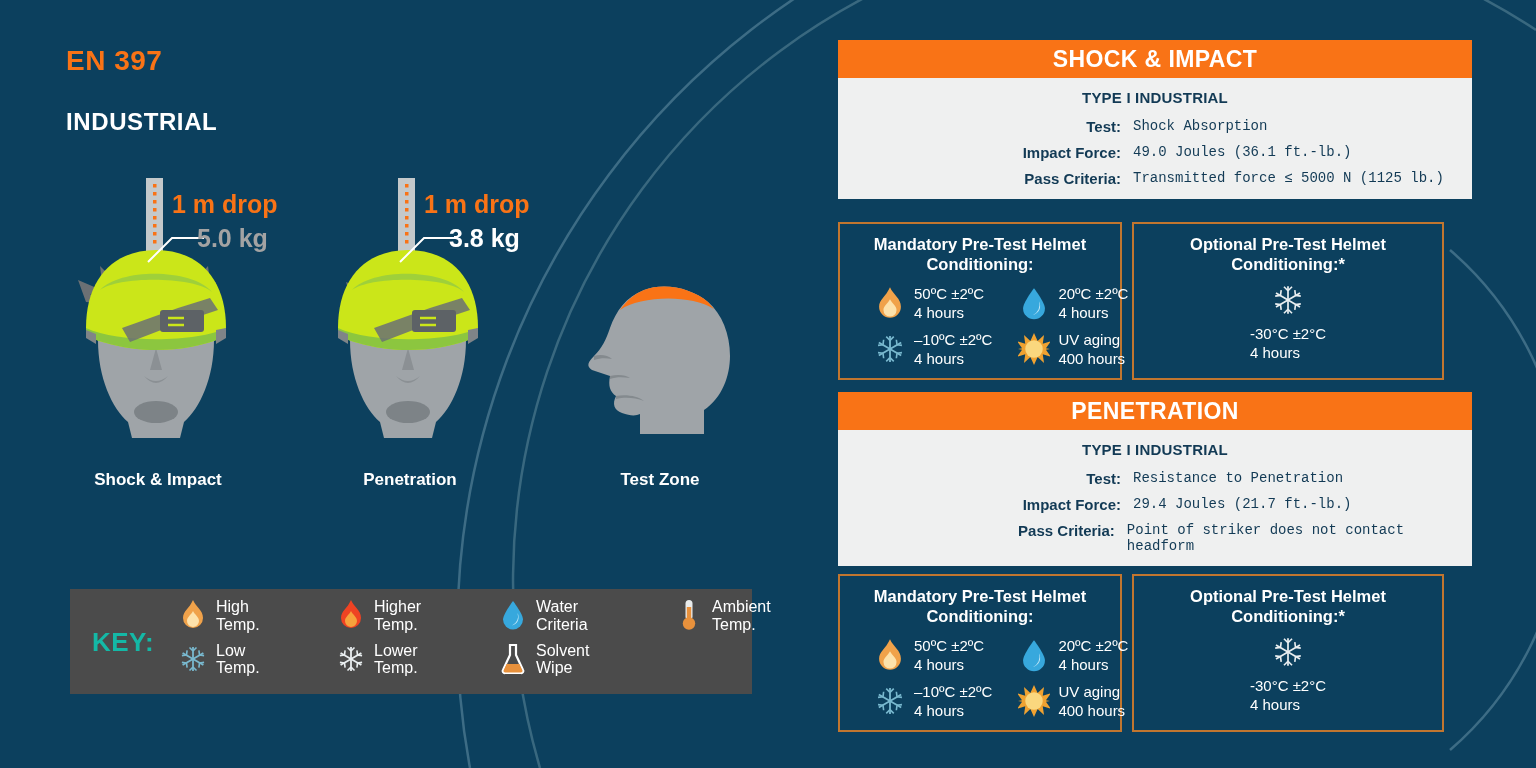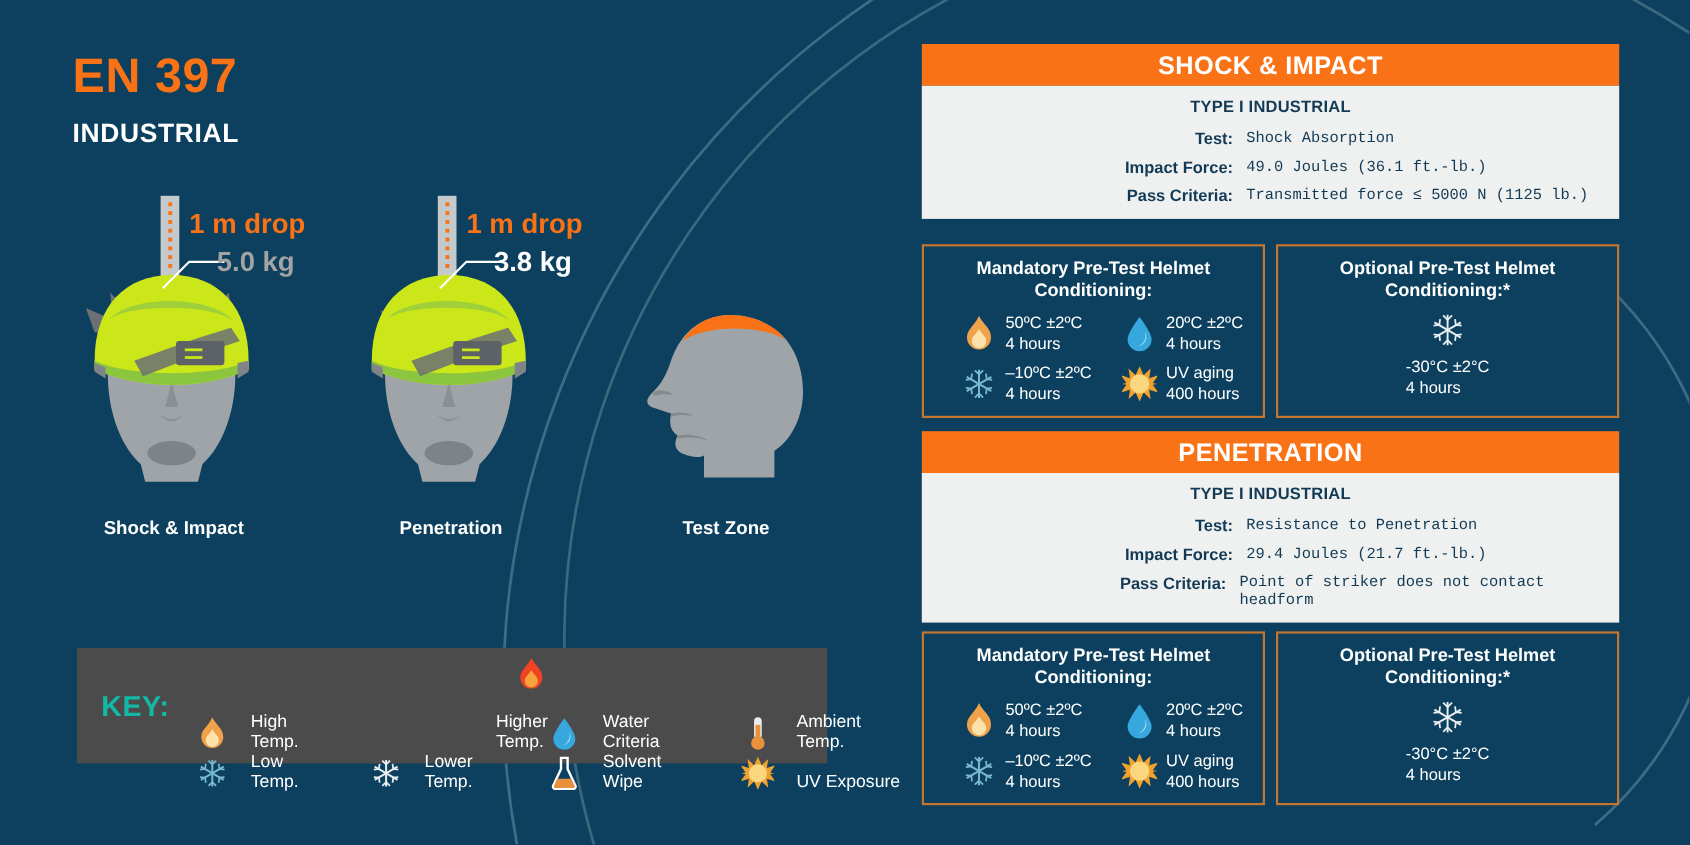--- a/index.html
+++ b/index.html
@@ -15,21 +15,21 @@
     background: #0c405e;
   }
 
   
   #bg-arcs { position: absolute; inset: 0; width: 1536px; height: 768px; pointer-events: none; }
 
   
   #left-pane { position: absolute; left: 0; top: 0; width: 820px; height: 768px; }
 
   #title-en { position: absolute; left: 66px; top: 45px;
-    font-size: 44px; font-weight: 700; color: #f97316; letter-spacing: 0.5px; }
+    font-size: 28px; font-weight: 700; color: #f97316; letter-spacing: 0.5px; }
   #title-sub { position: absolute; left: 66px; top: 108px;
     font-size: 24px; font-weight: 700; color: #ffffff; letter-spacing: 0.6px; }
 
   .helmet-fig { position: absolute; }
   .fig-caption { position: absolute; text-align: center;
     font-size: 17px; font-weight: 700; color: #ffffff; }
 
   
   #key-box {
     position: absolute; left: 70px; top: 589px;
@@ -40,21 +40,21 @@
     position: absolute; left: 22px; top: 50%; transform: translateY(-50%);
     font-size: 26px; font-weight: 700; color: #14b8a6; letter-spacing: 0.5px;
   }
   #key-grid {
     position: absolute; left: 108px; top: 9px; right: 6px; bottom: 9px;
     display: grid;
     grid-template-columns: 158px 162px 176px 170px;
     grid-template-rows: 1fr 1fr;
     column-gap: 0px;
   }
-  .key-item { display: flex; align-items: flex-end; gap: 20px; }
+  .key-item { display: flex; align-items: flex-start; gap: 8px; }
   .key-ico { width: 30px; height: 34px; flex: 0 0 30px; display: flex; align-items: center; justify-content: center; }
   .key-txt { font-size: 16px; line-height: 1.12; color: #ffffff; }
 
   
   .section { position: absolute; left: 838px; width: 634px; }
   .sec-header {
     height: 38px; background: #f97316; color: #ffffff;
     font-size: 23px; font-weight: 700; letter-spacing: 0.4px;
     display: flex; align-items: center; justify-content: center;
   }
@@ -69,21 +69,21 @@
     width: 295px; text-align: right; padding-right: 12px;
     font-size: 15px; font-weight: 700; color: #123a55;
   }
   .spec-val { font-size: 14px; color: #123a55; font-family: Liberation Mono, monospace; }
 
   .cond-row { position: absolute; left: 838px; width: 634px; display: flex; gap: 10px; }
   .cond-box {
     border: 2px solid #c2762f; background: #0c405e;
     padding: 10px 8px 8px 8px;
   }
-  .cond-box.mandatory { width: 312px; }
+  .cond-box.mandatory { width: 284px; }
   .cond-box.optional  { width: 312px; }
   .cond-title {
     text-align: center; color: #ffffff; font-size: 16.5px; font-weight: 700;
     line-height: 1.22; margin-bottom: 10px;
   }
   .cond-items { display: grid; grid-template-columns: 1fr 1fr; row-gap: 7px; }
   .cond-items.single { grid-template-columns: 1fr; justify-items: center; }
   .cond-item { display: flex; align-items: center; gap: 8px; padding-left: 26px; }
   .cond-items.single .cond-item { padding-left: 0; flex-direction: column; }
   .cond-ico { width: 32px; height: 38px; flex: 0 0 32px; display: flex; align-items: center; justify-content: center; }
@@ -246,21 +246,21 @@
               <g stroke-width="1.6">
                   <path d="M13 5 l-3.5 -3.5 M13 5 l3.5 -3.5 M13 21 l-3.5 3.5 M13 21 l3.5 3.5"></path>
               <path d="M6.5 9 l-4.6 0.6 M6.5 9 l0.6 -4.6 M19.5 17 l4.6 -0.6 M19.5 17 l-0.6 4.6"></path>
               <path d="M6.5 17 l-4.6 -0.6 M6.5 17 l0.6 4.6 M19.5 9 l4.6 0.6 M19.5 9 l-0.6 -4.6"></path>
                 </g>
             </svg>
           </span>
           <span class="key-txt"><span>Low</span><br><span>Temp.</span></span>
         </div>
 
-        <div class="key-item" style="grid-column:2; grid-row:1;flex-direction:column;">
+        <div class="key-item" style="grid-column:2; grid-row:1;">
           <span class="key-ico">
             <svg width="22" height="30" viewBox="0 0 22 30">
                 <path d="M11 0 C14 7 21 10 21 18 a10 10 0 0 1 -20 0 C1 11 7 9 11 0 Z" fill="#ef4323"></path>
                 <path d="M11 11 C13 15 17 17 17 21 a6 6 0 0 1 -12 0 C5 17 9 15 11 11 Z" fill="#f7a23c"></path>
               </svg>
           </span>
           <span class="key-txt"><span>Higher</span><br><span>Temp.</span></span>
         </div>
         <div class="key-item" style="grid-column:2; grid-row:2;">
           <span class="key-ico">
@@ -299,29 +299,20 @@
 
         <div class="key-item" style="grid-column:4; grid-row:1;">
           <span class="key-ico">
             <svg width="16" height="32" viewBox="0 0 16 32">
               <rect x="4.5" y="1" width="7" height="20" rx="3.5" fill="#e9ecec"></rect>
               <circle cx="8" cy="24.5" r="6.2" fill="#e8913c"></circle>
               <rect x="5.8" y="8" width="4.4" height="14" fill="#e8913c"></rect>
             </svg>
           </span>
           <span class="key-txt"><span>Ambient</span><br><span>Temp.</span></span>
-        </div>
-        <div class="key-item" style="grid-column:4; grid-row:2;">
-          <span class="key-ico">
-            <svg width="30" height="30" viewBox="0 0 30 30">
-              <polygon fill="#f0a231" points="15,0 18.4,7.6 24.4,1.9 23.2,10.1 31,7.6 26.2,14.2 30,15 26.2,15.8 31,22.4 23.2,19.9 24.4,28.1 18.4,22.4 15,30 11.6,22.4 5.6,28.1 6.8,19.9 -1,22.4 3.8,15.8 0,15 3.8,14.2 -1,7.6 6.8,10.1 5.6,1.9 11.6,7.6"></polygon>
-              <circle cx="15" cy="15" r="8.2" fill="#fad77e"></circle>
-            </svg>
-          </span>
-          <span class="key-txt"><span>UV Exposure</span></span>
         </div>
       </div>
     </div>
   </div>
 
   <div class="section" style="top:40px;">
     <div class="sec-header">SHOCK &amp; IMPACT</div>
     <div class="sec-body">
       <div class="sec-type">TYPE I INDUSTRIAL</div>
       <div class="spec-row">

